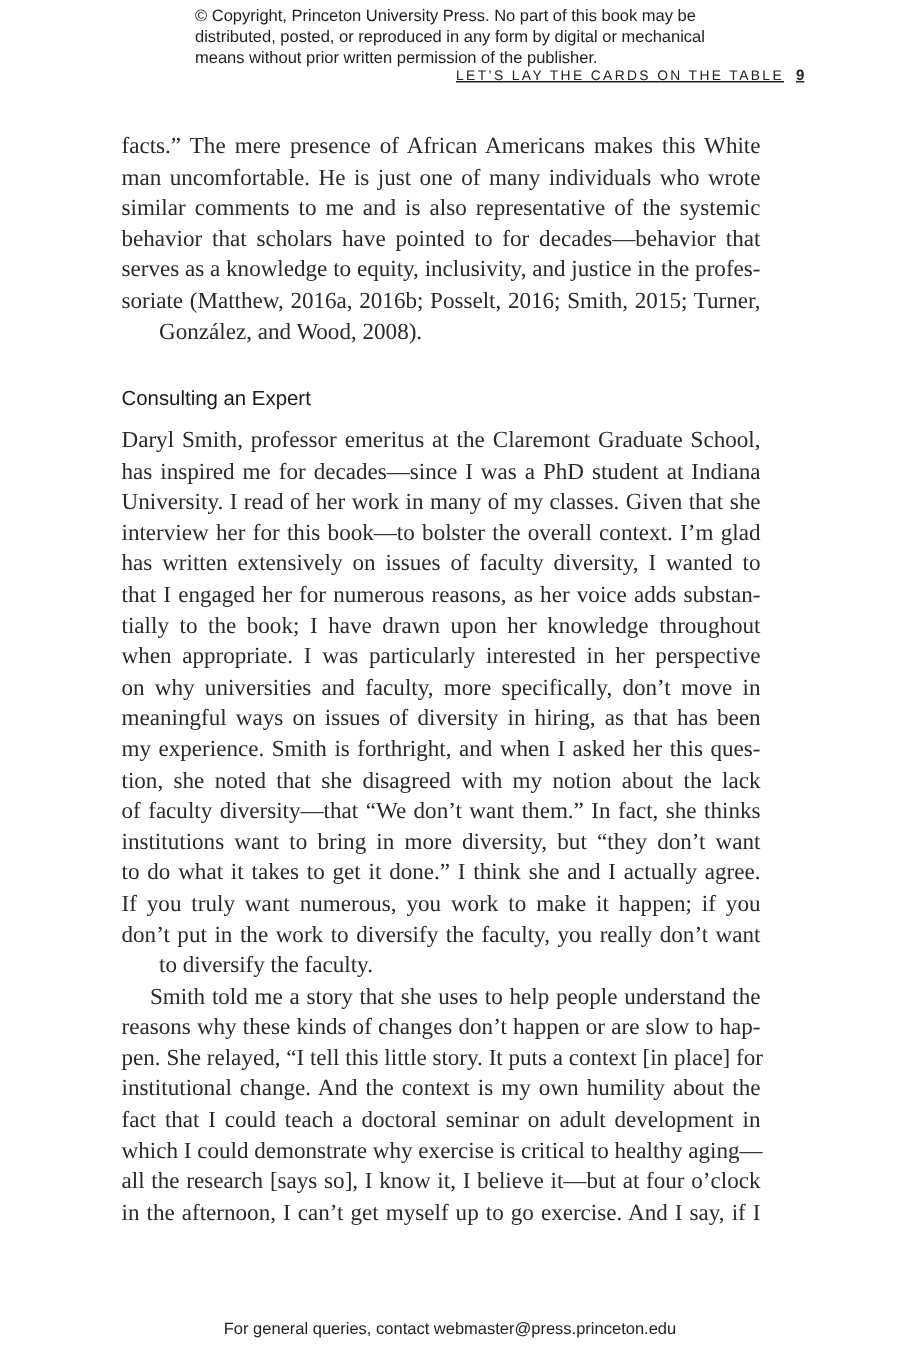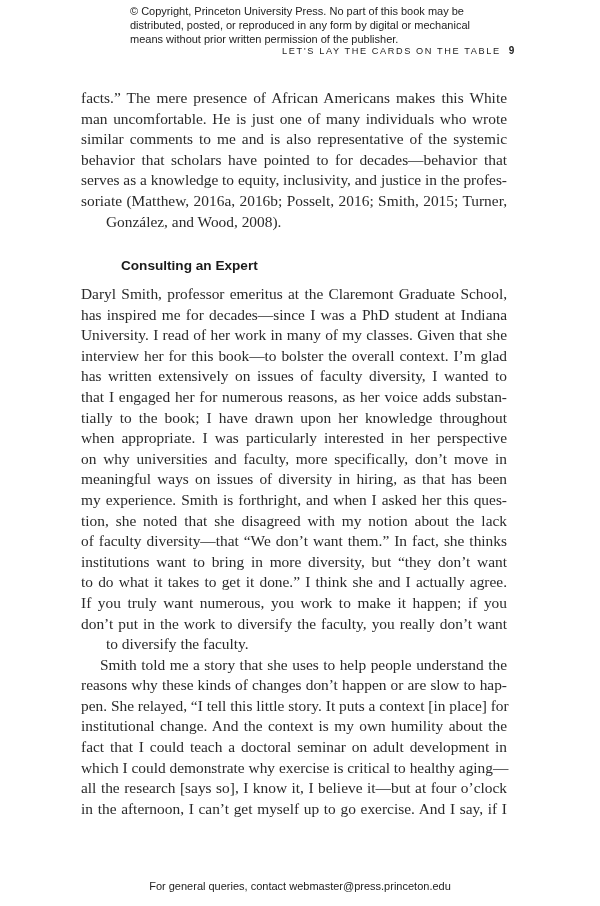--- a/index.html
+++ b/index.html
@@ -3,36 +3,35 @@
 <meta charset="utf-8">
 <style>
   html, body { margin: 0; padding: 0; background: #ffffff; }
   body { width: 600px; height: 906px; position: relative; overflow: hidden; }
   .copyright {
     position: absolute; left: 130px; top: 4px; width: 360px;
     font-family: "Liberation Sans", sans-serif; font-size: 11px; line-height: 14px;
     color: #222;
   }
   .running-head {
-    position: absolute; left: 282px; top: 45px; width: 205px; text-align: right;
+    position: absolute; left: 304px; top: 45px; width: 205px; text-align: right;
     font-family: "Liberation Sans", sans-serif; font-size: 9.2px; letter-spacing: 1.6px;
-    color: #222; white-space: nowrap;
+    color: #222; white-space: nowrap; text-decoration: underline;
   }
   .running-head .pg { font-weight: bold; letter-spacing: 0; margin-left: 8px; font-size: 10px; }
   .body-text {
     position: absolute; left: 81px; width: 426px;
     font-family: "Liberation Serif", serif; font-size: 15.4px; line-height: 20.6px;
     color: #2a2a2a; text-align: justify; hyphens: none;
   }
   .p1 { top: 88px; }
   .heading {
     position: absolute; left: 81px; top: 258px;
-    font-family: "Liberation Sans", sans-serif; font-weight: bold; font-size: 13.6px;
+    font-family: "Liberation Sans", sans-serif; font-weight: normal; font-size: 13.6px;
     color: #1a1a1a;
-    margin-left: 40px;
   }
   .p2 { top: 284px; }
   .footer {
     position: absolute; left: 0; width: 600px; top: 880px; text-align: center;
     font-family: "Liberation Sans", sans-serif; font-size: 11px; color: #222;
   }
   .line { display: block; text-align: justify; text-align-last: justify; white-space: nowrap; }
   .line.last { text-align-last: left; margin-left: 25px; }
 </style>
 </head>

